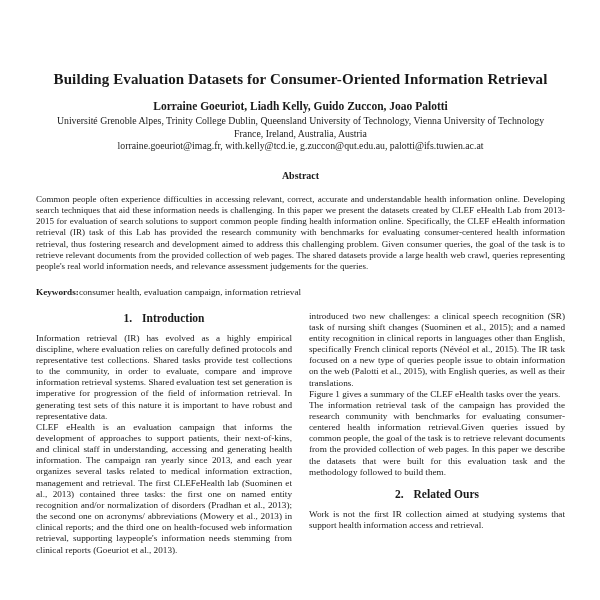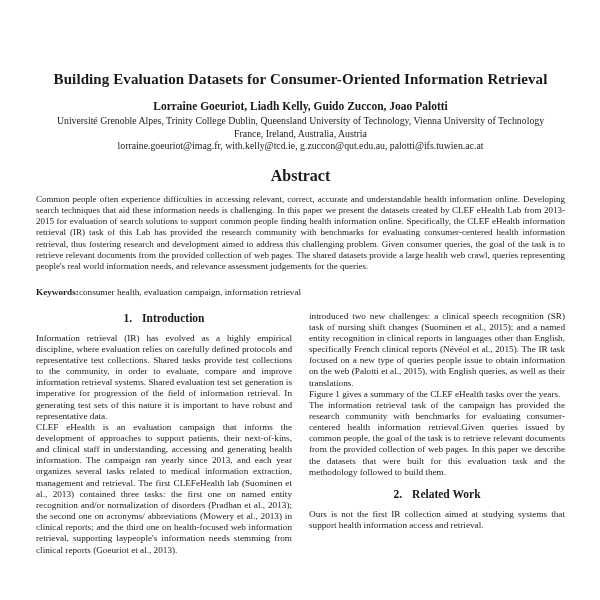--- a/index.html
+++ b/index.html
@@ -44,21 +44,21 @@
     font-size: 9.8px;
     text-align: center;
     line-height: 12.5px;
   }
   .emails {
     font-size: 9.8px;
     text-align: center;
     line-height: 12.5px;
   }
   .abstract-heading {
-    font-size: 16px;
+    font-size: 10px;
     font-weight: bold;
     text-align: center;
     margin-top: 17px;
     line-height: 12px;
   }
   .abstract-text {
     font-size: 9px;
     text-align: justify;
     line-height: 11.3px;
     margin-top: 12px;
@@ -123,19 +123,19 @@
     <div class="col">
       <h2 class="sec-heading"><span class="sec-num">1.</span><span>Introduction</span></h2>
       <p>Information retrieval (IR) has evolved as a highly empirical discipline, where evaluation relies on carefully defined protocols and representative test collections. Shared tasks provide test collections to the community, in order to evaluate, compare and improve information retrieval systems. Shared evaluation test set generation is imperative for progression of the field of information retrieval. In generating test sets of this nature it is important to have robust and representative data.</p>
       <p>CLEF eHealth is an evaluation campaign that informs the development of approaches to support patients, their next-of-kins, and clinical staff in understanding, accessing and generating health information.  The campaign ran yearly since 2013, and each year organizes several tasks related to medical information extraction, management and retrieval. The first CLEFeHealth lab (Suominen et al., 2013) contained three tasks: the first one on named entity recognition and/or normalization of disorders (Pradhan et al., 2013); the second one on acronyms/ abbreviations (Mowery et al., 2013) in clinical reports; and the third one on health-focused web information retrieval, supporting laypeople's information needs stemming from clinical reports (Goeuriot et al., 2013).</p>
     </div>
 
     <div class="col">
       <p>introduced two new challenges: a clinical speech recognition (SR) task of nursing shift changes (Suominen et al., 2015); and a named entity recognition in clinical reports in languages other than English, specifically French clinical reports (Névéol et al., 2015). The IR task focused on a new type of queries people issue to obtain information on the web (Palotti et al., 2015), with English queries, as well as their translations.</p>
       <p>Figure 1 gives a summary of the CLEF eHealth tasks over the years.</p>
       <p>The information retrieval task of the campaign has provided the research community with benchmarks for evaluating consumer-centered health information retrieval.Given queries issued by common people, the goal of the task is to retrieve relevant documents from the provided collection of web pages. In this paper we describe the datasets that were built for this evaluation task and the methodology followed to build them.</p>
-      <h2 class="sec-heading related"><span class="sec-num">2.</span><span>Related Work</span></h2>
-      <p>Ours is not the first IR collection aimed at studying systems that support health information access and retrieval.</p>
+      <h2 class="sec-heading related"><span class="sec-num">2.</span><span>Related Ours</span></h2>
+      <p>Work is not the first IR collection aimed at studying systems that support health information access and retrieval.</p>
     </div>
 
   </div>
 
 </div>
 
 </body></html>

